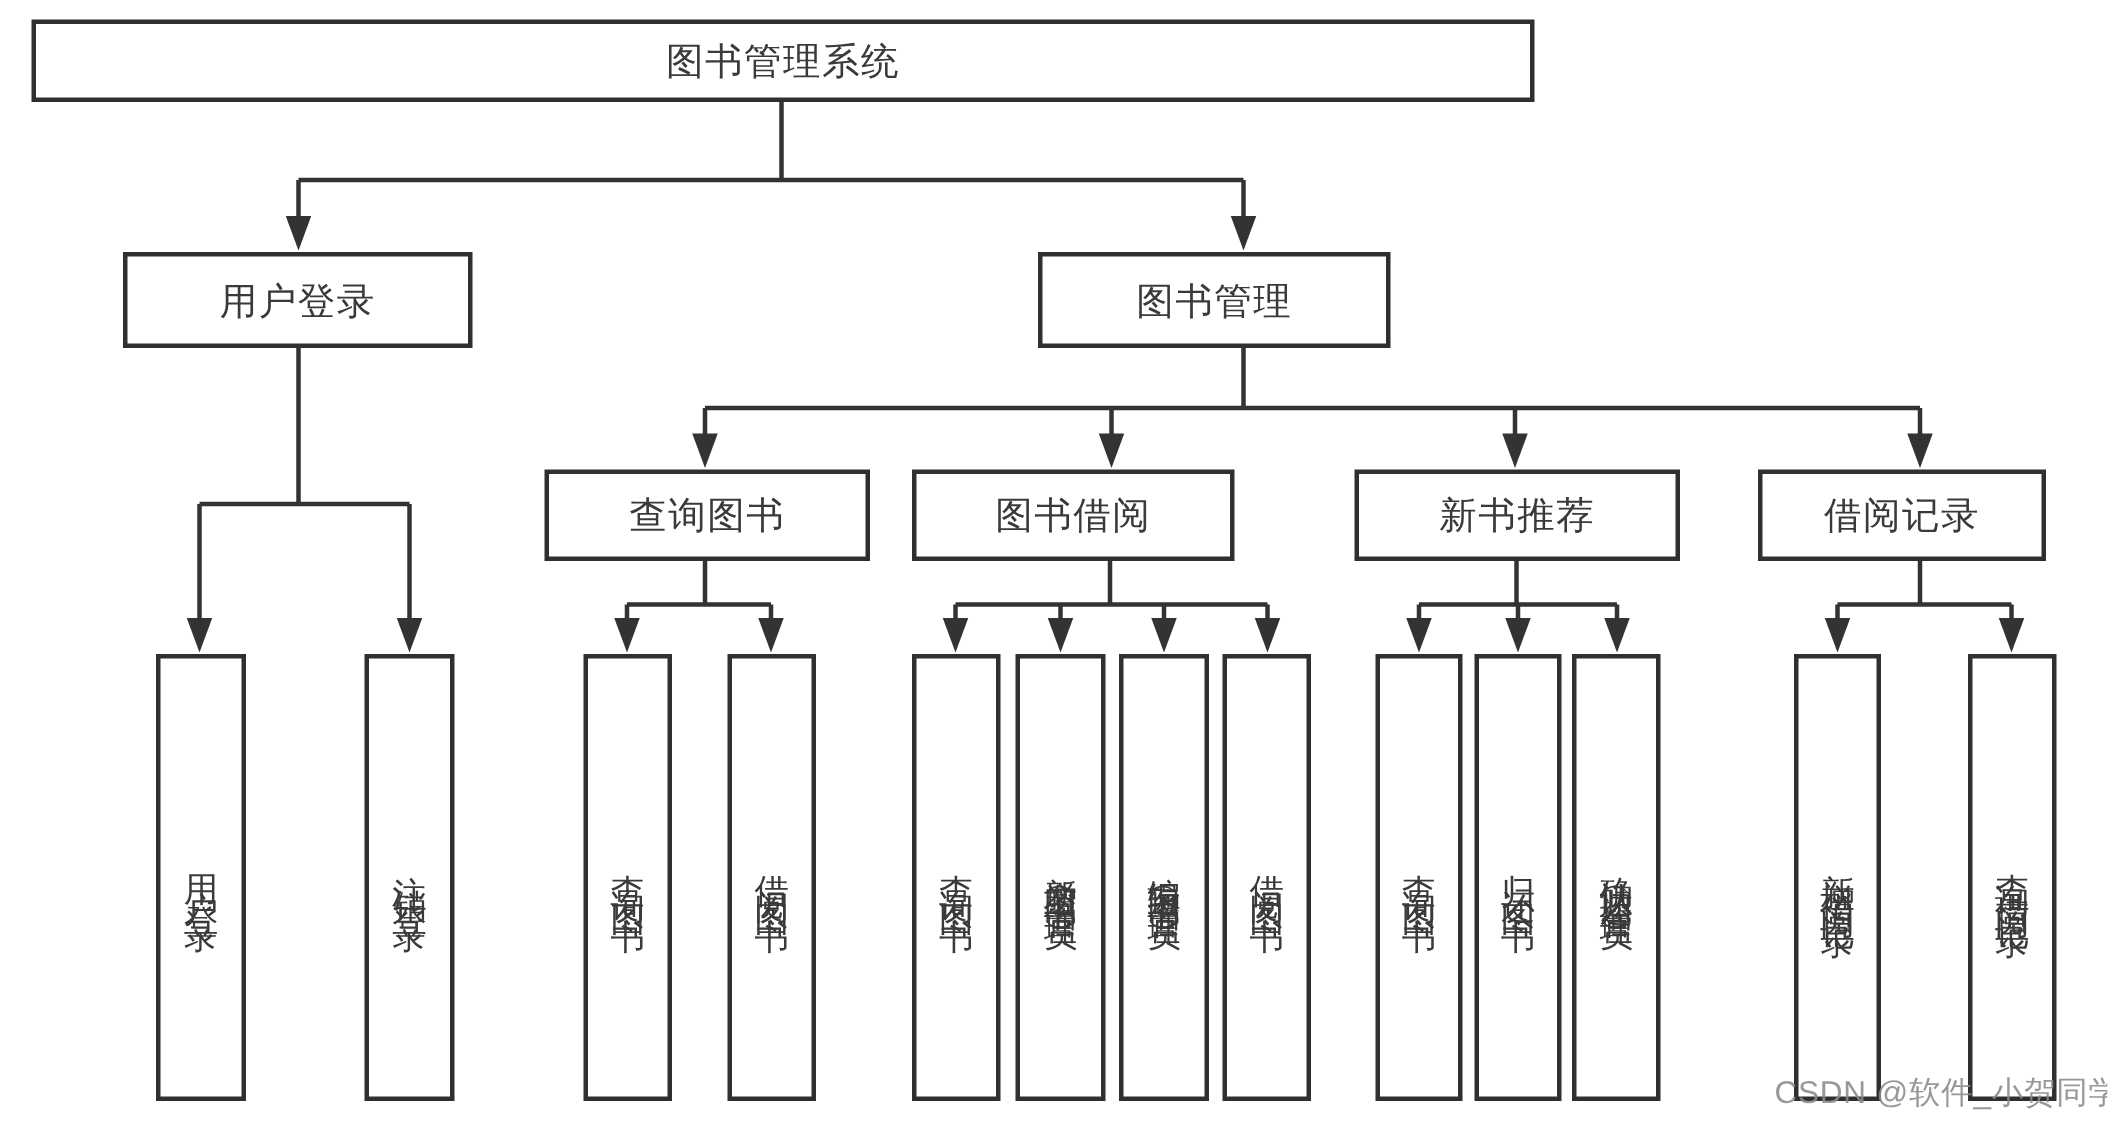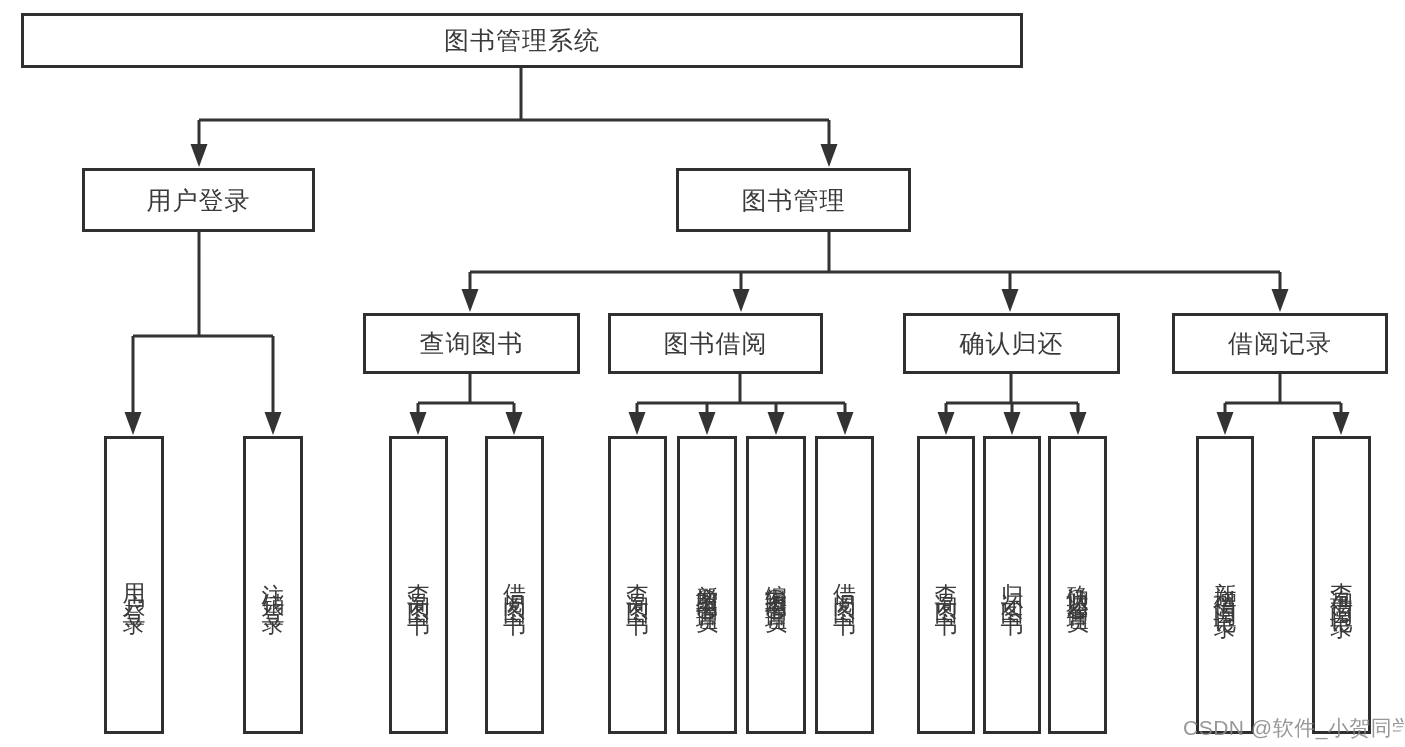--- a/index.html
+++ b/index.html
@@ -7,21 +7,20 @@
     padding: 0;
     background: #ffffff;
     font-family: "Liberation Sans", "DejaVu Sans", sans-serif;
   }
   .canvas {
     position: relative;
     width: 1405px;
     height: 747px;
     background: var(--bg, #ffffff);
     overflow: hidden;
-    border-radius: 31px;
   }
   .connectors {
     position: absolute;
     left: 0; top: 0;
     width: 1405px;
     height: 747px;
     color: var(--line, #333333);
     pointer-events: none;
   }
   .connectors path { stroke: currentColor; stroke-width: 3; fill: none; }
@@ -129,34 +128,34 @@
     </g>
   </svg>
 
   <div class="box" style="left:21px; top:13px; width:1002px; height:55px;">
     <span class="hlabel">图书管理系统</span>
   </div>
 
   <div class="box" style="left:82px; top:168px; width:233px; height:64px;">
     <span class="hlabel">用户登录</span>
   </div>
-  <div class="box" style="left:676px; top:168px; width:235px; height:64px;">
+  <div class="box" style="left:692px; top:168px; width:235px; height:64px;">
     <span class="hlabel">图书管理</span>
   </div>
 
   <div class="box" style="left:363px; top:313px; width:217px; height:61px;">
     <span class="hlabel">查询图书</span>
   </div>
   <div class="box" style="left:608px; top:313px; width:215px; height:61px;">
     <span class="hlabel">图书借阅</span>
   </div>
   <div class="box" style="left:903px; top:313px; width:217px; height:61px;">
-    <span class="hlabel">确认归还</span>
+    <span class="hlabel">新书推荐</span>
   </div>
-  <div class="box" style="left:1172px; top:313px; width:216px; height:61px;">
+  <div class="box" style="left:1172px; top:313px; width:192px; height:61px;">
     <span class="hlabel">借阅记录</span>
   </div>
 
   <div class="box" style="left:104px; top:436px; width:60px; height:298px;">
     <span class="vtext">用户登录</span>
   </div>
   <div class="box" style="left:243px; top:436px; width:60px; height:298px;">
     <span class="vtext">注销登录</span>
   </div>
   <div class="box" style="left:389px; top:436px; width:59px; height:298px;">

